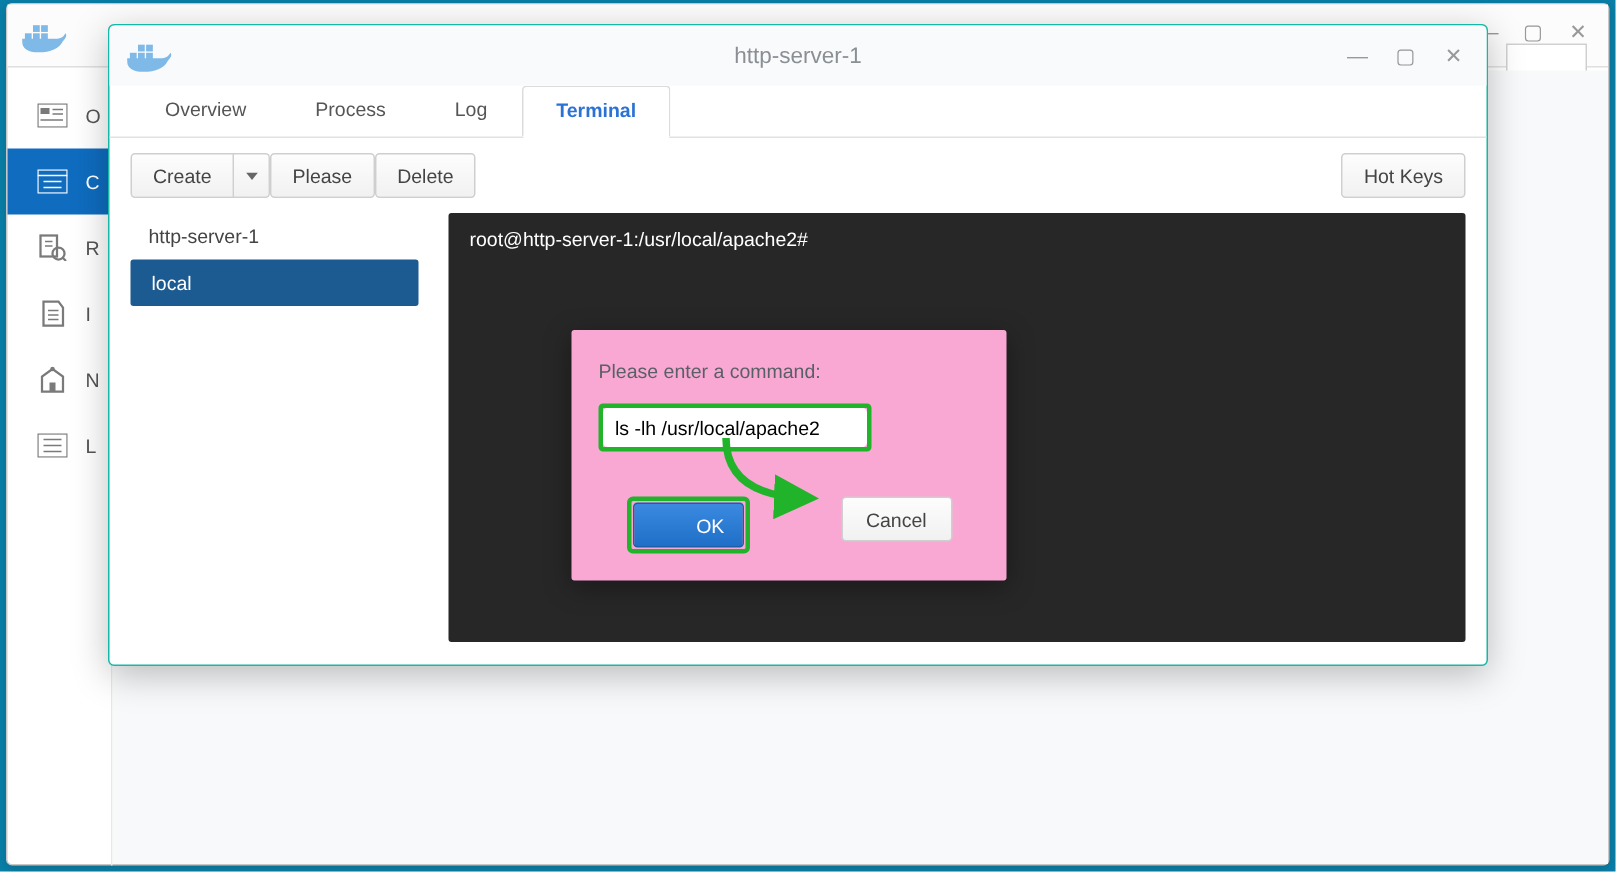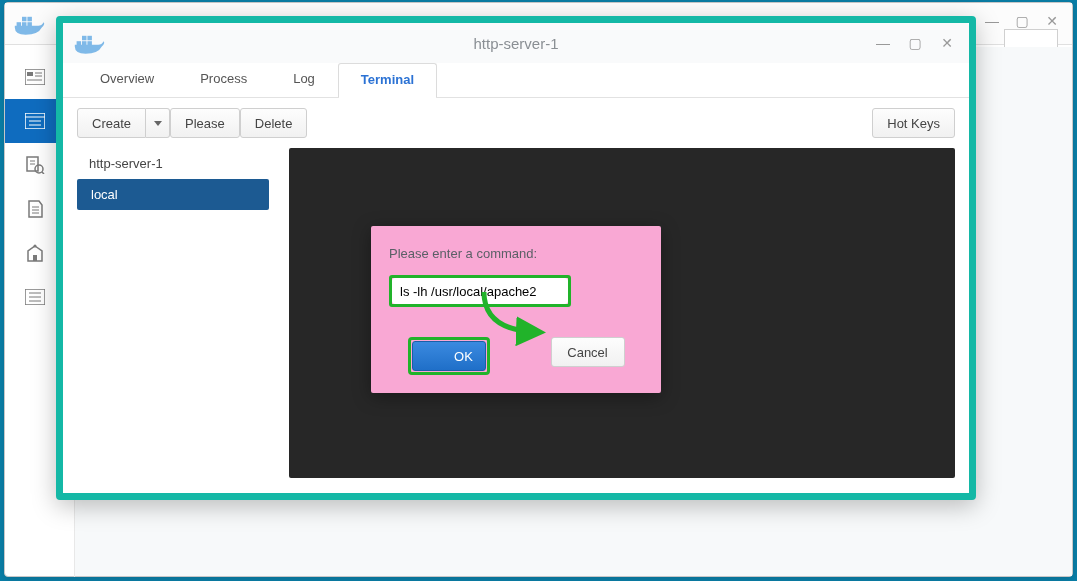--- a/index.html
+++ b/index.html
@@ -91,25 +91,25 @@
     .docker-whale {
       width: 36px; height: 26px;
       position: relative;
     }
     .docker-whale svg { width: 100%; height: 100%; }
     
     
     .modal {
       position: absolute;
       top: 16px;
-      left: 56px;
+      left: 72px;
       width: 920px;
-      height: 484px;
+      height: 428px;
       background: #fff;
-      border: 7px solid #14b8a6;
+      border: 1px solid #14b8a6;
       border-radius: 4px;
       box-shadow: 0 6px 24px rgba(0,0,0,0.25);
     }
     .modal-titlebar {
       height: 40px;
       display: flex;
       align-items: center;
       padding-left: 10px;
       position: relative;
       background: #f9fafb;
@@ -434,20 +434,21 @@
     <div class="btn">Hot Keys</div>
   </div>
 
   <div class="modal-body">
     <div class="terminal-sidebar">
       <div class="ts-group">http-server-1</div>
       <div class="ts-item active">local</div>
     </div>
 
     <div class="terminal-panel">
+      <div class="terminal-line">root@http-server-1:/usr/local/apache2#</div>
 
       <div class="dialog">
         <div class="dialog-label">Please enter a command:</div>
         <div class="dialog-input-highlight">
           <input class="dialog-input" value="ls -lh /usr/local/apache2" style="">
         </div>
         <div class="dialog-buttons">
           <div class="ok-highlight">
             <div class="btn btn-primary dialog-ok">OK</div>
           </div>

